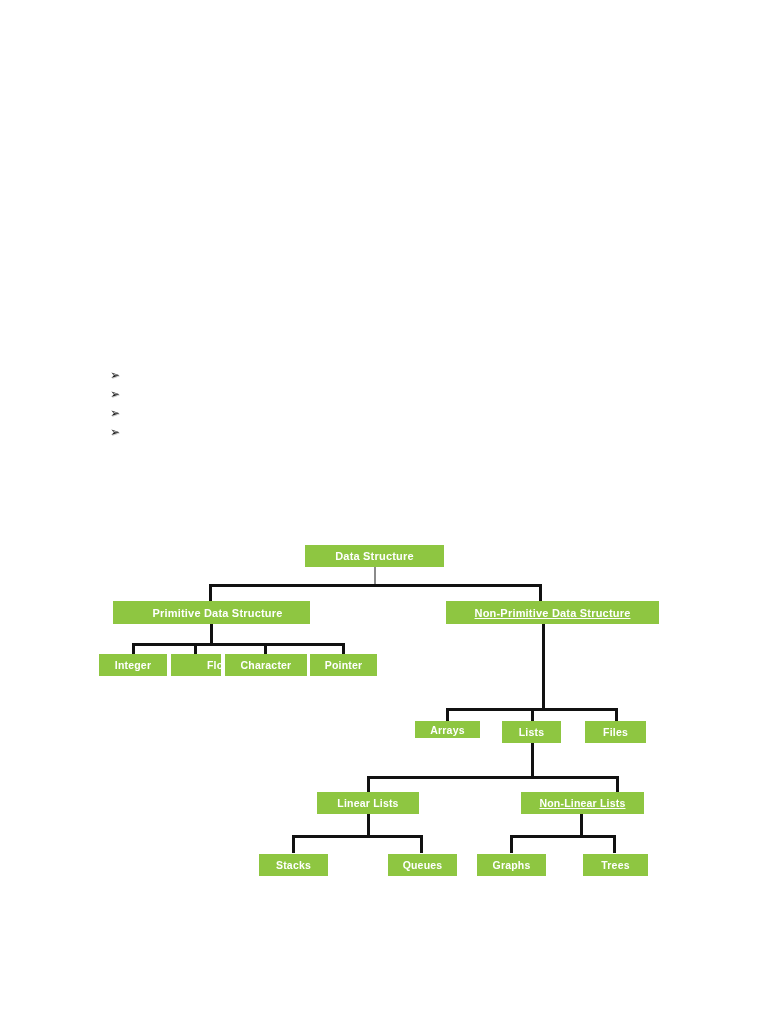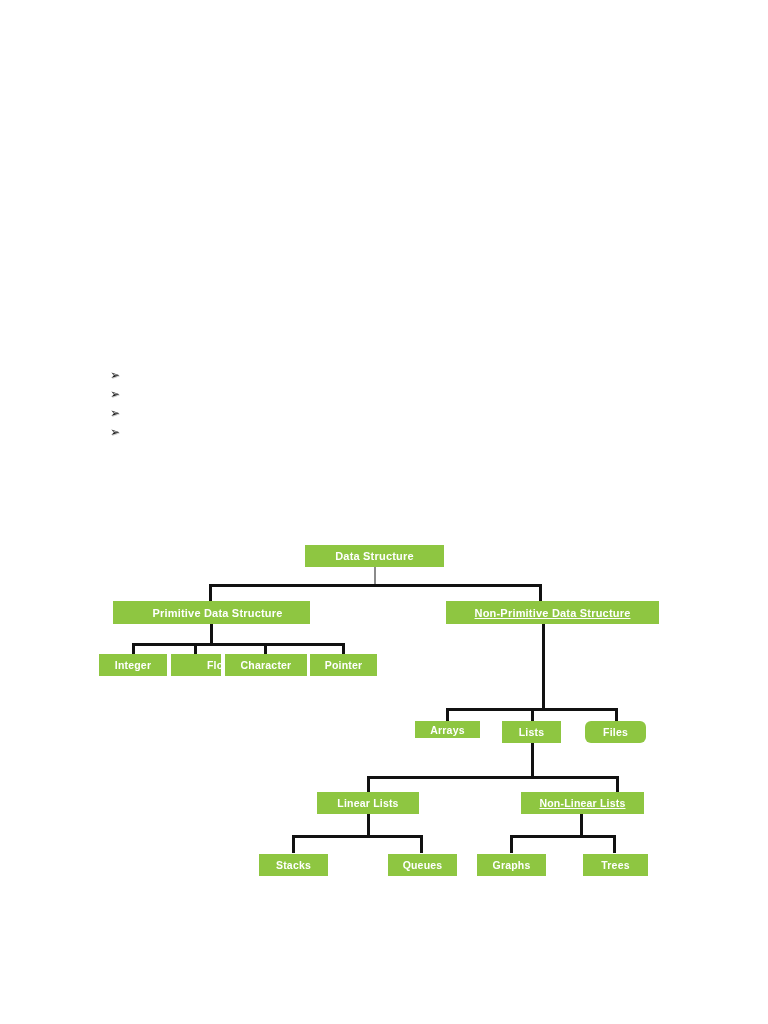--- a/index.html
+++ b/index.html
@@ -109,21 +109,21 @@
 
     <div class="node" style="left:446px;top:601px;width:213px;height:23px;text-decoration:underline;">Non-Primitive Data Structure</div>
 
     <div class="node small" style="left:99px;top:654px;width:68px;height:22px;">Integer</div>
     <div class="node small" style="left:171px;top:654px;width:50px;height:22px;padding-left:48px;">Float</div>
     <div class="node small" style="left:225px;top:654px;width:82px;height:22px;">Character</div>
     <div class="node small" style="left:310px;top:654px;width:67px;height:22px;">Pointer</div>
 
     <div class="node small" style="left:415px;top:721px;width:65px;height:17px;">Arrays</div>
     <div class="node small" style="left:502px;top:721px;width:59px;height:22px;">Lists</div>
-    <div class="node small" style="left:585px;top:721px;width:61px;height:22px;border-radius:6px;">Files</div>
+    <div class="node small" style="left:585px;top:721px;width:61px;height:22px;">Files</div>
 
     <div class="node small" style="left:317px;top:792px;width:102px;height:22px;">Linear Lists</div>
     <div class="node small" style="left:521px;top:792px;width:123px;height:22px;text-decoration:underline;">Non-Linear Lists</div>
 
     <div class="node small" style="left:259px;top:854px;width:69px;height:22px;">Stacks</div>
     <div class="node small" style="left:388px;top:854px;width:69px;height:22px;">Queues</div>
     <div class="node small" style="left:477px;top:854px;width:69px;height:22px;">Graphs</div>
     <div class="node small" style="left:583px;top:854px;width:65px;height:22px;">Trees</div>
 
   </div>

